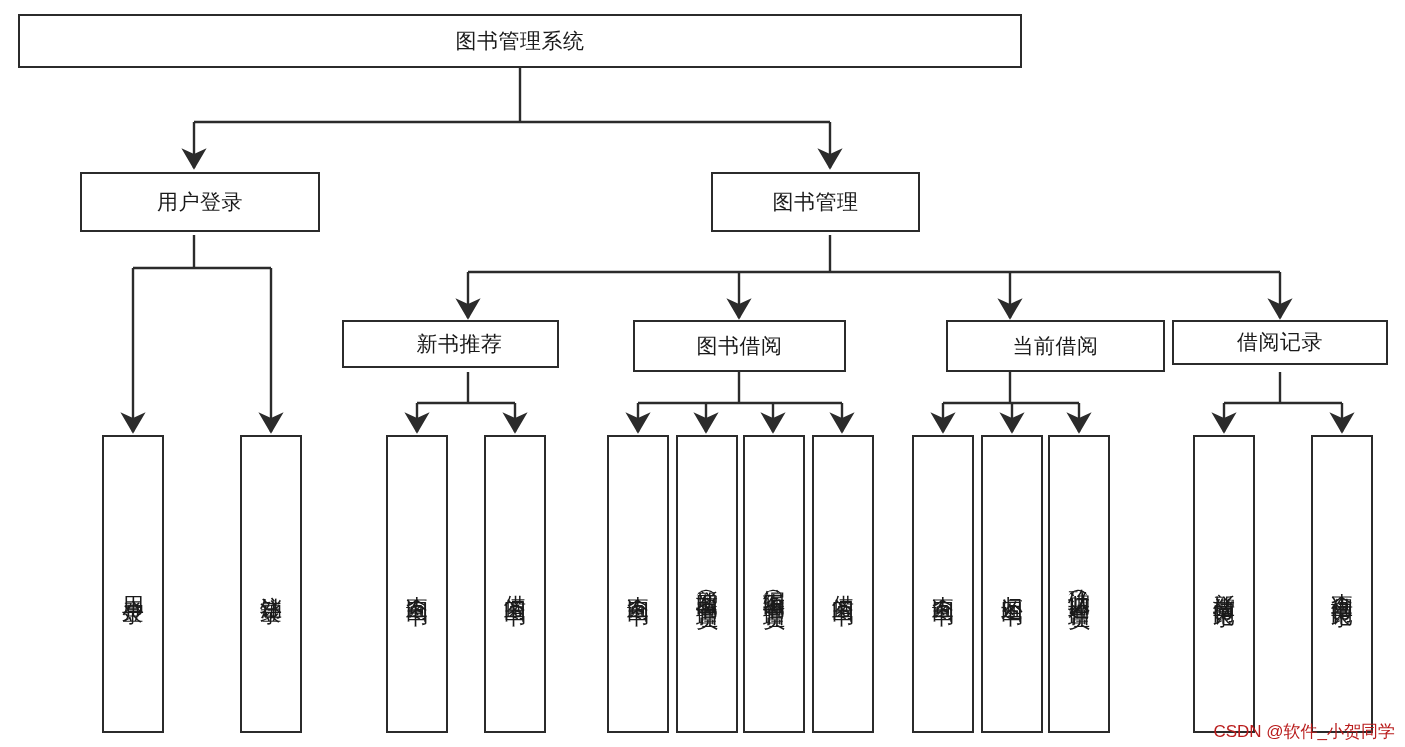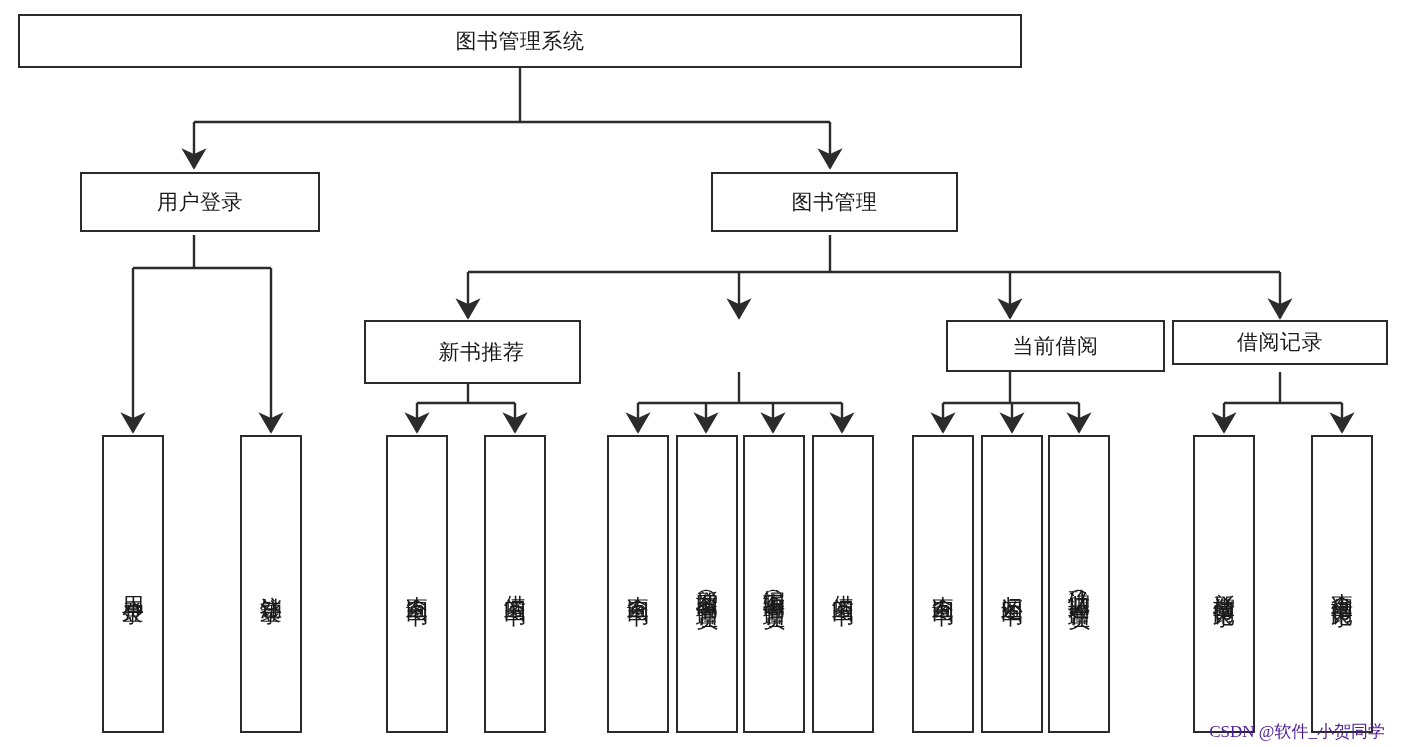--- a/index.html
+++ b/index.html
@@ -50,26 +50,26 @@
   }
   .node.vertical .node-label {
     writing-mode: vertical-rl;
     text-orientation: upright;
     font-size: 22px;
     letter-spacing: 3px;
     line-height: 1;
   }
   .watermark {
     position: absolute;
-    right: 20px;
+    right: 10px;
     bottom: 4px;
     font-size: 17px;
-    color: #4c1d95;
+    color: #b91c1c;
     white-space: nowrap;
-    font-family: Liberation Serif, serif;
+    font-family: Liberation Sans, sans-serif;
   }
 </style>
 </head>
 <body>
 
 <div id="canvas">
 
   <svg class="edges" viewBox="0 0 1405 747" xmlns="http://www.w3.org/2000/svg">
     <defs>
       <marker id="arrow" viewBox="0 0 12 14" refX="11" refY="7" markerWidth="9" markerHeight="11" orient="auto-start-reverse">
@@ -124,28 +124,31 @@
   </svg>
 
   <div class="node horizontal" style="left:18px; top:14px; width:1004px; height:54px;">
     <span class="node-label">图书管理系统</span>
   </div>
 
   <div class="node horizontal" style="left:80px; top:172px; width:240px; height:60px;">
     <span class="node-label">用户登录</span>
   </div>
 
-  <div class="node horizontal" style="left:711px; top:172px; width:247px; height:60px;">
+  <div class="node horizontal" style="left:711px; top:172px; width:209px; height:60px;">
     <span class="node-label">图书管理</span>
   </div>
 
-  <div class="node horizontal" style="left:364px; top:320px; width:217px; height:64px;padding-left:18px;">
+  <div class="node horizontal" style="left:342px; top:320px; width:217px; height:48px;padding-left:18px;">
     <span class="node-label">新书推荐</span>
   </div>
 
+  <div class="node horizontal" style="left:633px; top:320px; width:213px; height:52px;">
+    <span class="node-label">图书借阅</span>
+  </div>
 
   <div class="node horizontal" style="left:901px; top:320px; width:219px; height:52px;margin-left:45px;">
     <span class="node-label">当前借阅</span>
   </div>
 
   <div class="node horizontal" style="left:1172px; top:320px; width:216px; height:45px;">
     <span class="node-label">借阅记录</span>
   </div>
 
   <div class="node vertical" style="left:102px; top:435px; width:62px; height:298px;">

